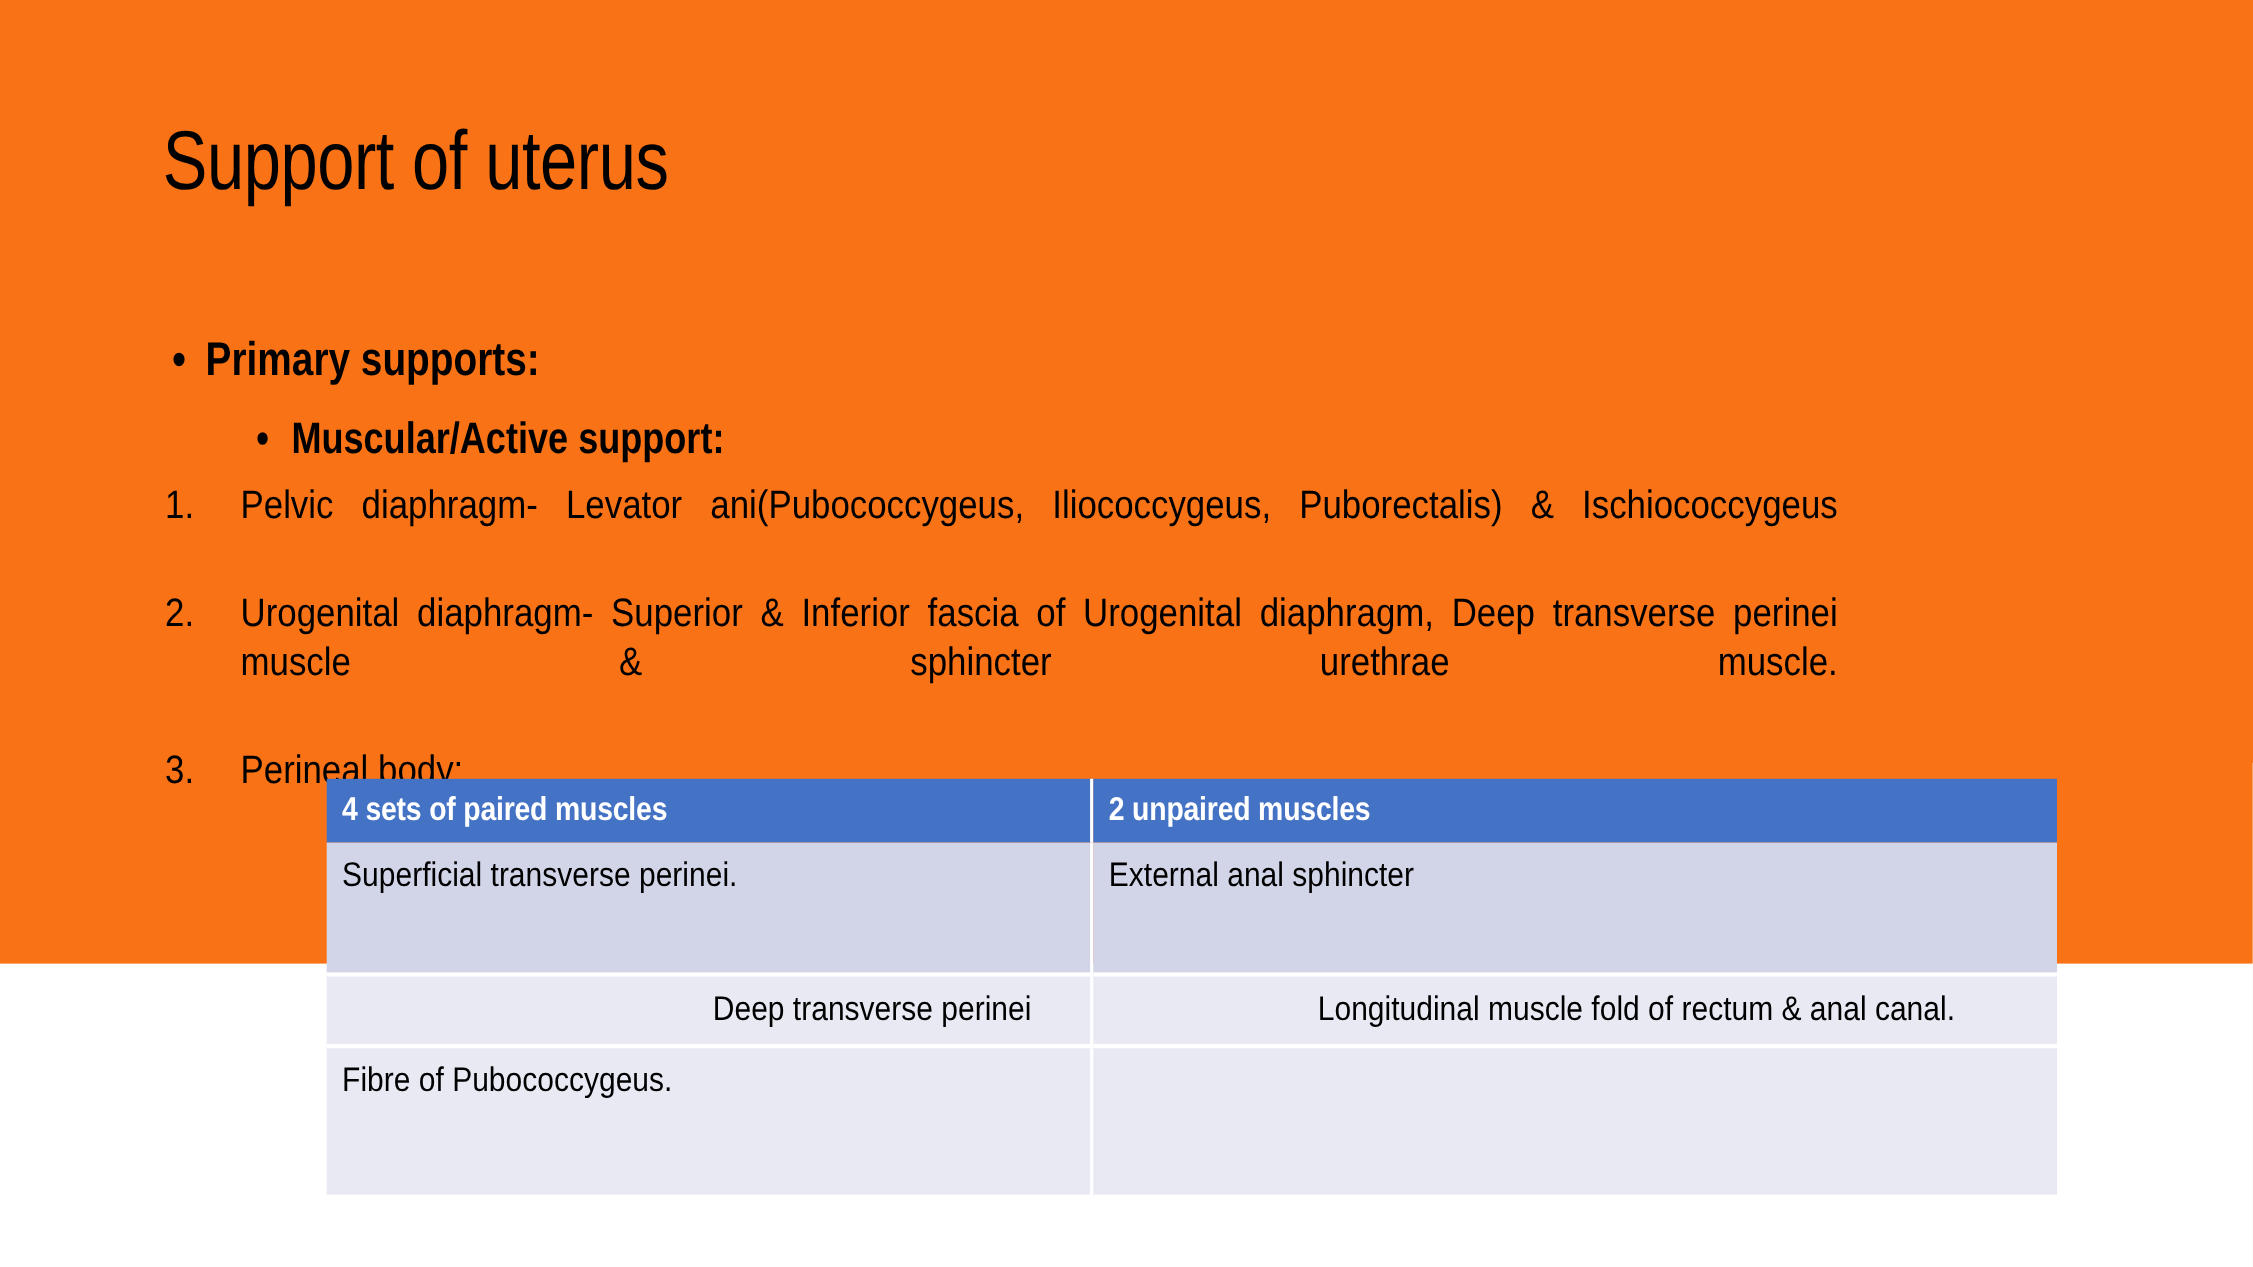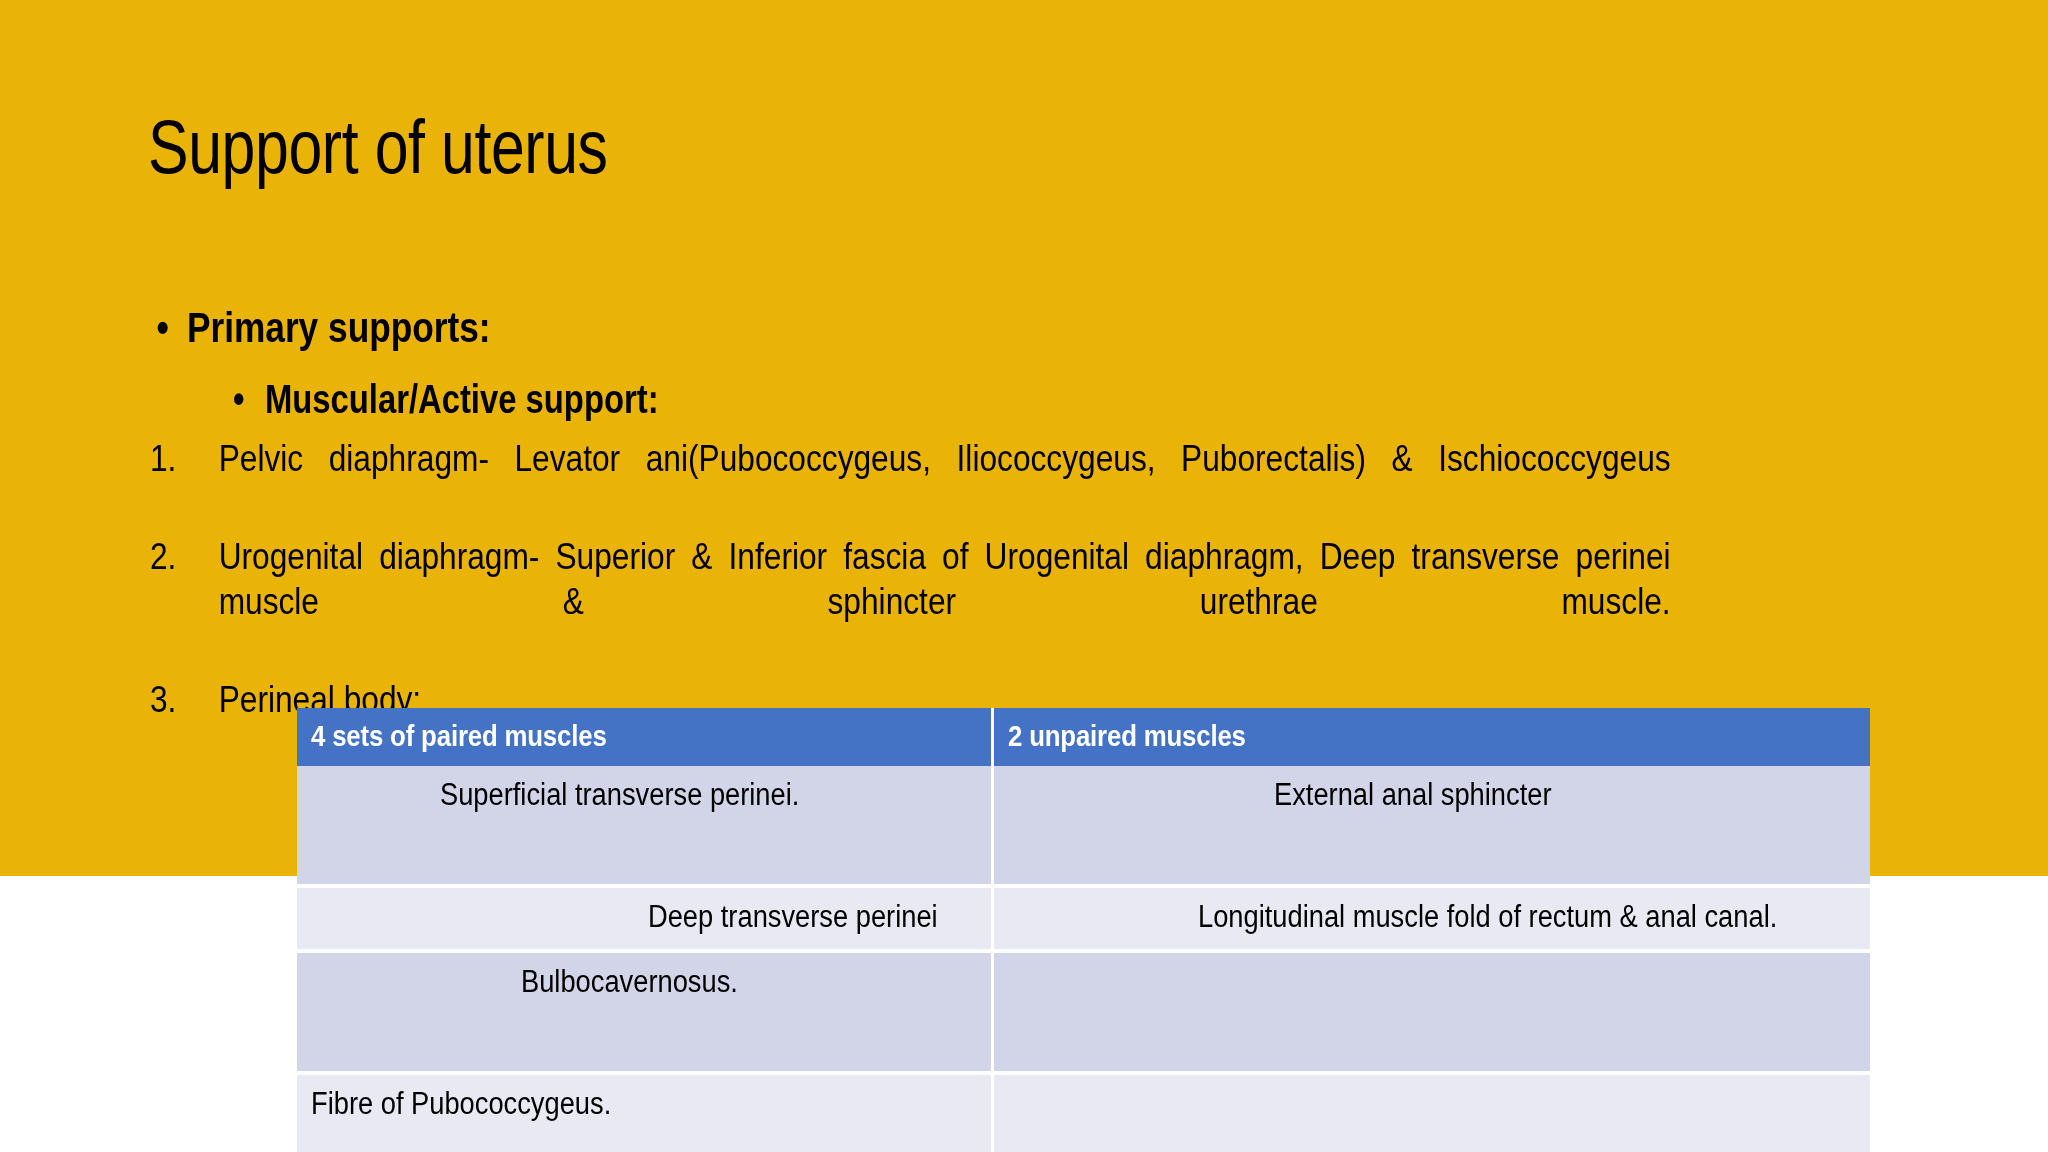--- a/index.html
+++ b/index.html
@@ -11,21 +11,21 @@
     width: 2048px;
     height: 1152px;
     overflow: hidden;
     font-family: "Liberation Sans", sans-serif;
     color: #000000;
   }
   .slide {
     position: relative;
     width: 2048px;
     height: 876px;
-    background: #eab308;
+    background: #f97316;
   }
 
   
   .slide-title {
     position: absolute;
     left: 148px;
     top: 104px;
     font-size: 76px;
     line-height: 86px;
     font-weight: 400;
@@ -160,21 +160,21 @@
     line-height: 36px;
   }
   .muscle-table td:last-child { border-right: none; }
   .muscle-table td .tdtxt {
     display: inline-block;
     transform: scaleX(0.88);
     transform-origin: left top;
     white-space: nowrap;
   }
 
-  .muscle-table tr.band-a td { background: #D2D5E8; text-align: center; }
+  .muscle-table tr.band-a td { background: #D2D5E8; }
   .muscle-table tr.band-b td { background: #E8E9F3; }
 
   .muscle-table tr.tall td { height: 95px; }
   .muscle-table tr.short td { height: 38px; text-align: right; }
   .muscle-table tr.extra td { height: 110px; }
 </style>
 </head>
 <body>
 
 <div class="slide">
@@ -235,28 +235,20 @@
         </td>
       </tr>
       <tr class="band-b short">
         <td>
           <span class="tdtxt">Deep transverse perinei</span>
         </td>
         <td>
           <span class="tdtxt">Longitudinal muscle fold of rectum &amp; anal canal.</span>
         </td>
       </tr>
-      <tr class="band-a tall">
-        <td>
-          <span class="tdtxt">Bulbocavernosus.</span>
-        </td>
-        <td>
-          <span class="tdtxt"></span>
-        </td>
-      </tr>
       <tr class="band-b extra">
         <td>
           <span class="tdtxt">Fibre of Pubococcygeus.</span>
         </td>
         <td>
           <span class="tdtxt"></span>
         </td>
       </tr>
     </tbody>
   </table>

